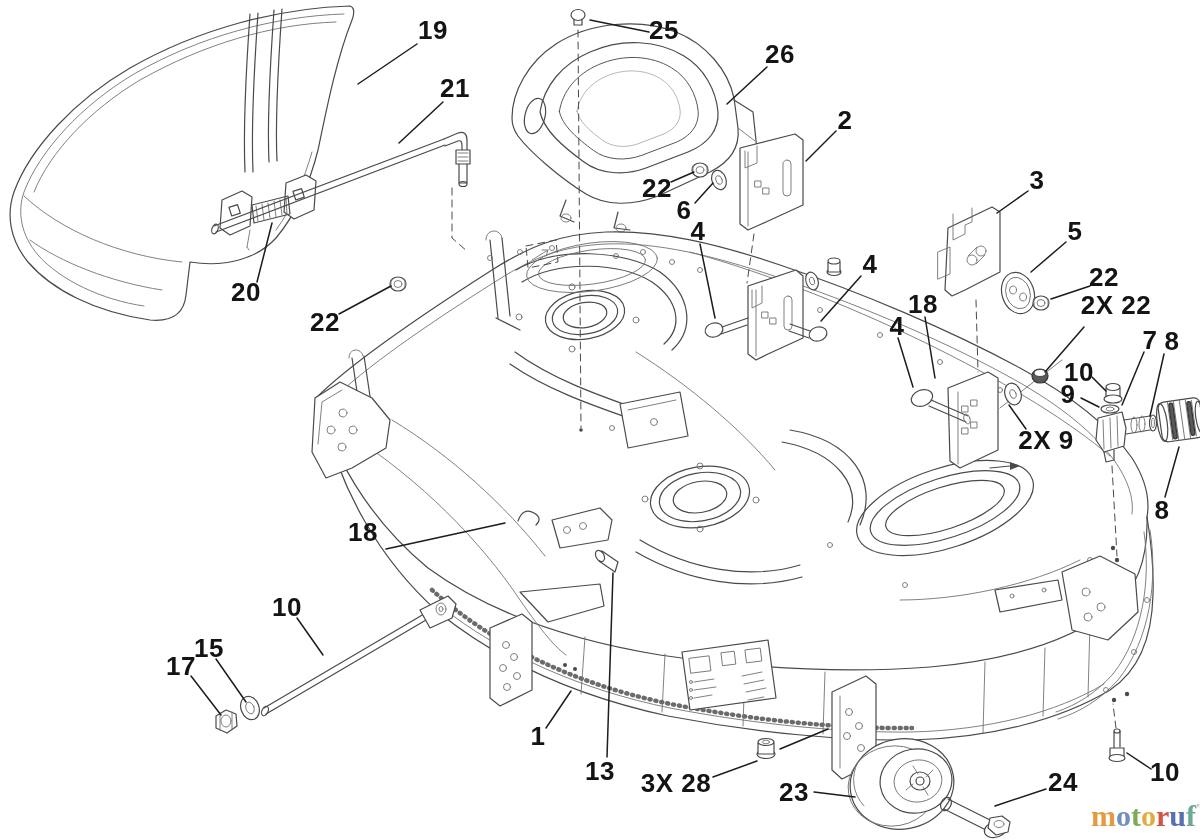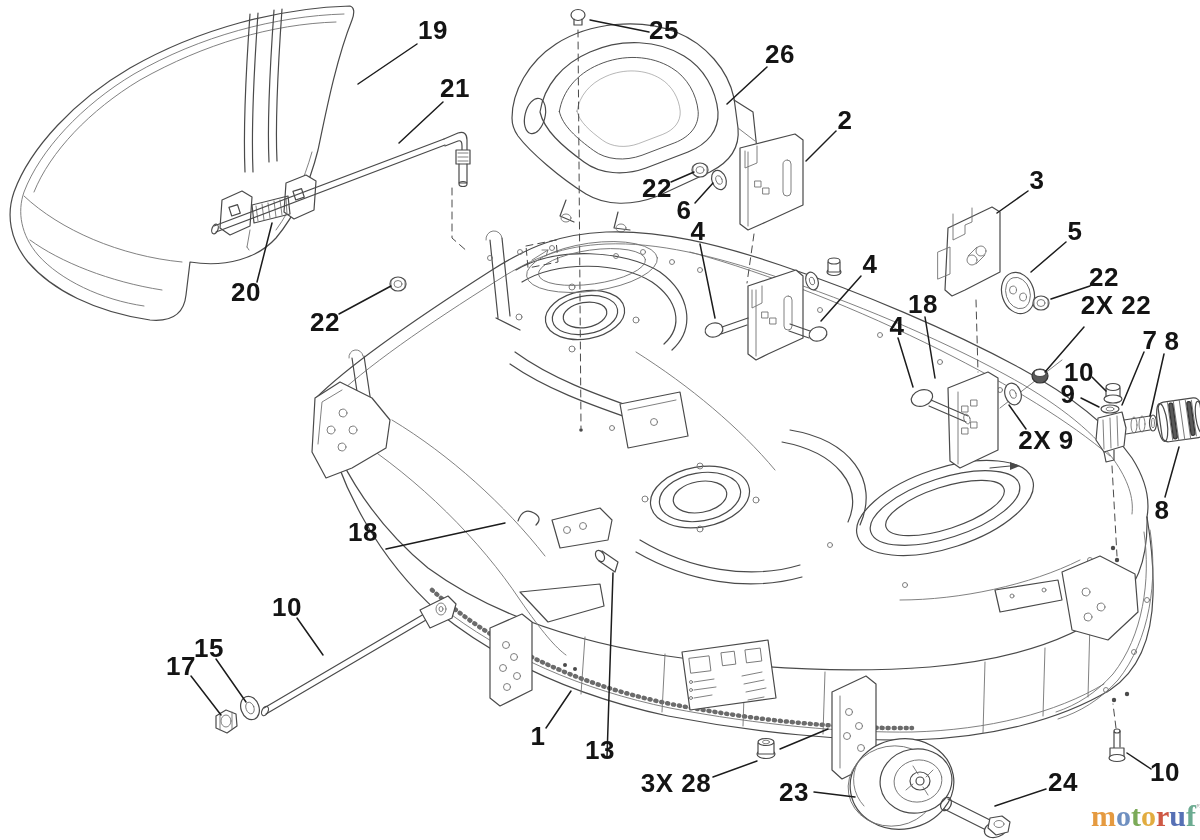--- a/index.html
+++ b/index.html
@@ -490,21 +490,21 @@
   <div class="callout" style="left:1162px;top:510px">8</div>
   <div class="callout" style="left:923px;top:304px">18</div>
   <div class="callout" style="left:897px;top:326px">4</div>
   <div class="callout" style="left:325px;top:322px">22</div>
   <div class="callout" style="left:246px;top:292px">20</div>
   <div class="callout" style="left:363px;top:532px">18</div>
   <div class="callout" style="left:287px;top:607px">10</div>
   <div class="callout" style="left:209px;top:648px">15</div>
   <div class="callout" style="left:181px;top:666px">17</div>
   <div class="callout" style="left:538px;top:736px">1</div>
-  <div class="callout" style="left:600px;top:750px">13</div>
+  <div class="callout" style="left:600px;top:771px">13</div>
   <div class="callout" style="left:676px;top:783px">3X 28</div>
   <div class="callout" style="left:794px;top:792px">23</div>
   <div class="callout" style="left:1063px;top:782px">24</div>
   <div class="callout" style="left:1165px;top:772px">10</div>
 
   <div class="watermark">
     <span style="color: rgb(229, 154, 64);">m</span><span style="color: rgb(110, 143, 192);">o</span><span style="color: rgb(123, 170, 88);">t</span><span style="color: rgb(226, 172, 63);">o</span><span style="color: rgb(206, 88, 68);">r</span><span style="color: rgb(86, 112, 181);">u</span><span style="color: rgb(108, 171, 145);">f</span><span class="tick">”</span>
   </div>
 </div>
 

